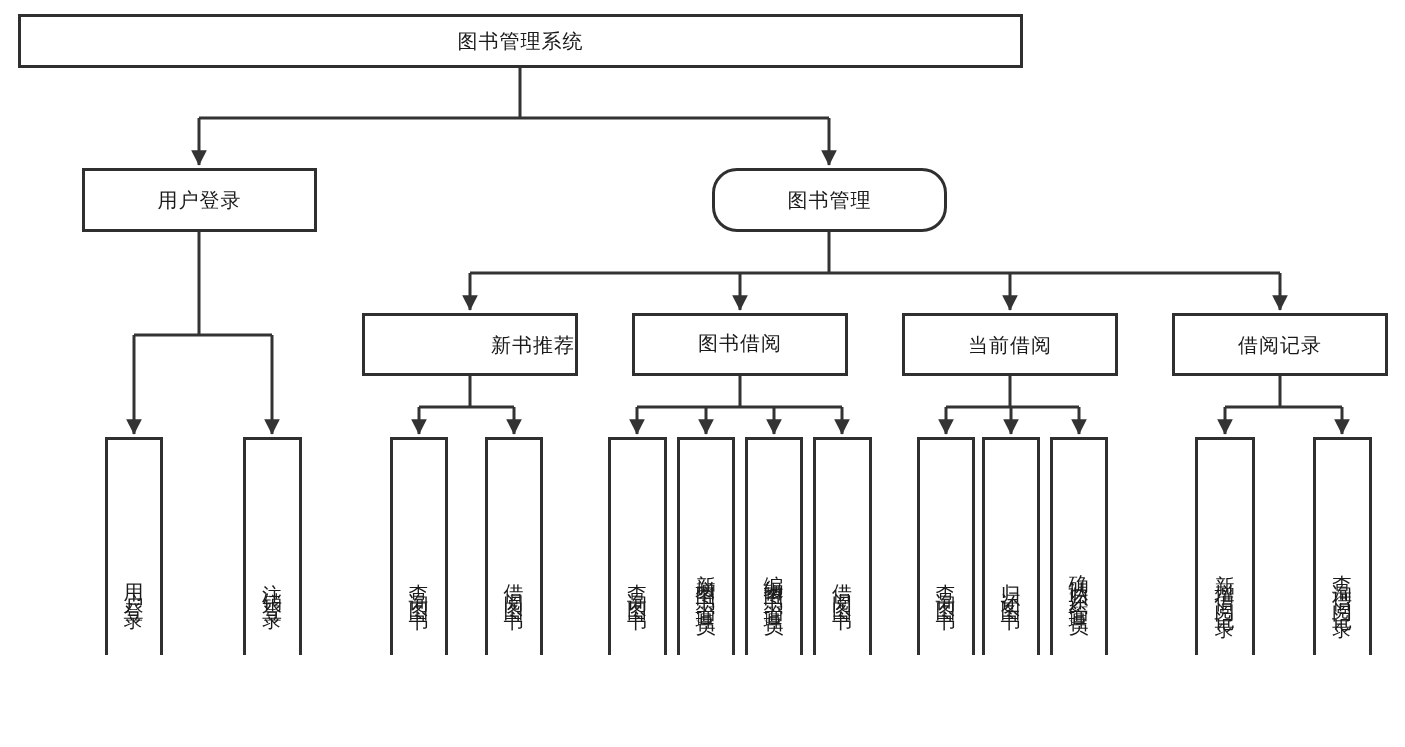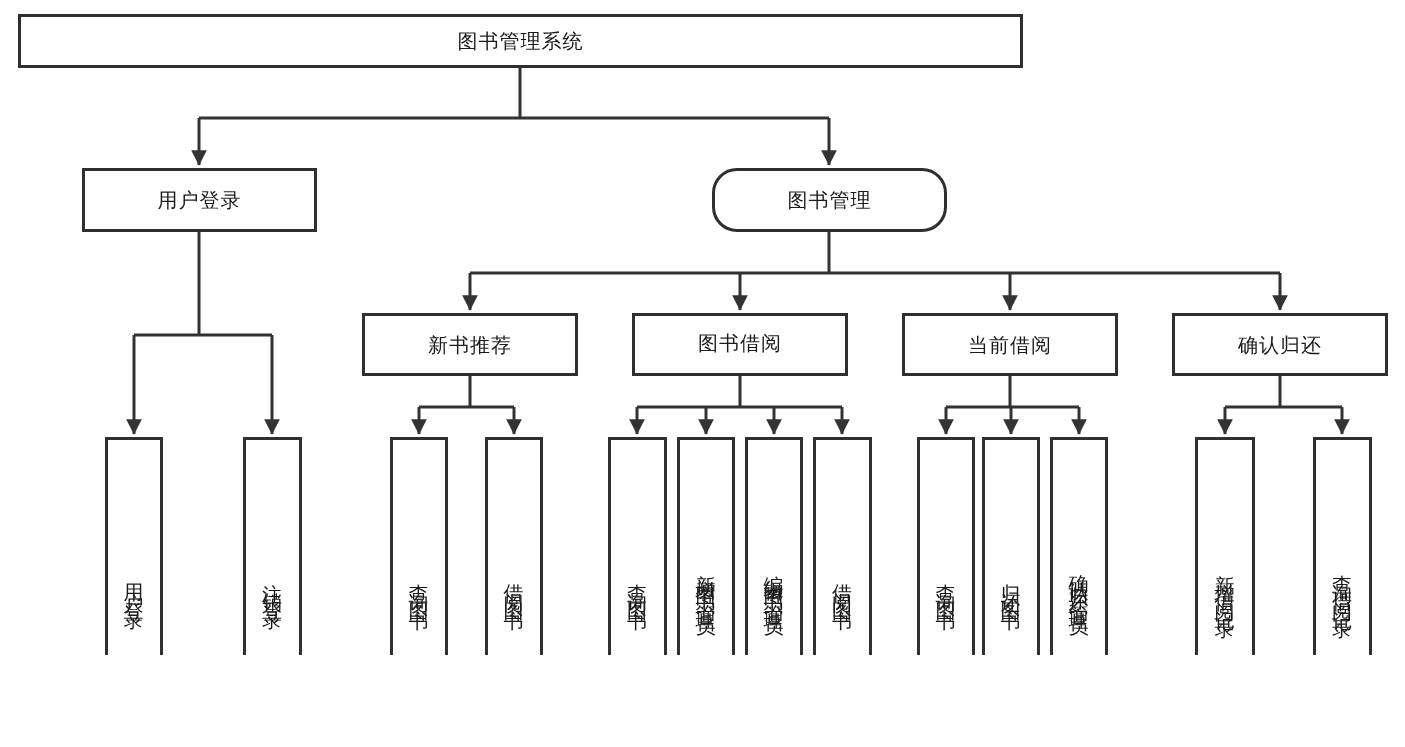--- a/index.html
+++ b/index.html
@@ -122,31 +122,31 @@
     <span>图书管理系统</span>
   </div>
 
   <div class="box" style="left:82px; top:168px; width:235px; height:64px;">
     <span>用户登录</span>
   </div>
   <div class="box" style="left:712px; top:168px; width:235px; height:64px;border-radius:25px;">
     <span>图书管理</span>
   </div>
 
-  <div class="box" style="left:362px; top:313px; width:216px; height:63px;">
+  <div class="box" style="left:362px; top:313px; width:216px; height:63px;justify-content:flex-end;">
     <span>新书推荐</span>
   </div>
   <div class="box" style="left:632px; top:313px; width:216px; height:63px;font-family:Liberation Mono, monospace;">
     <span>图书借阅</span>
   </div>
   <div class="box" style="left:902px; top:313px; width:216px; height:63px;font-family:Liberation Serif, serif;">
     <span>当前借阅</span>
   </div>
   <div class="box" style="left:1172px; top:313px; width:216px; height:63px;">
-    <span>确认归还</span>
+    <span>借阅记录</span>
   </div>
 
   <div class="box leaf" style="left:105px; width:58px;">
     <span class="vtext">用户登录</span>
   </div>
   <div class="box leaf" style="left:243px; width:59px;">
     <span class="vtext">注销登录</span>
   </div>
 
   <div class="box leaf" style="left:390px; width:58px;">

